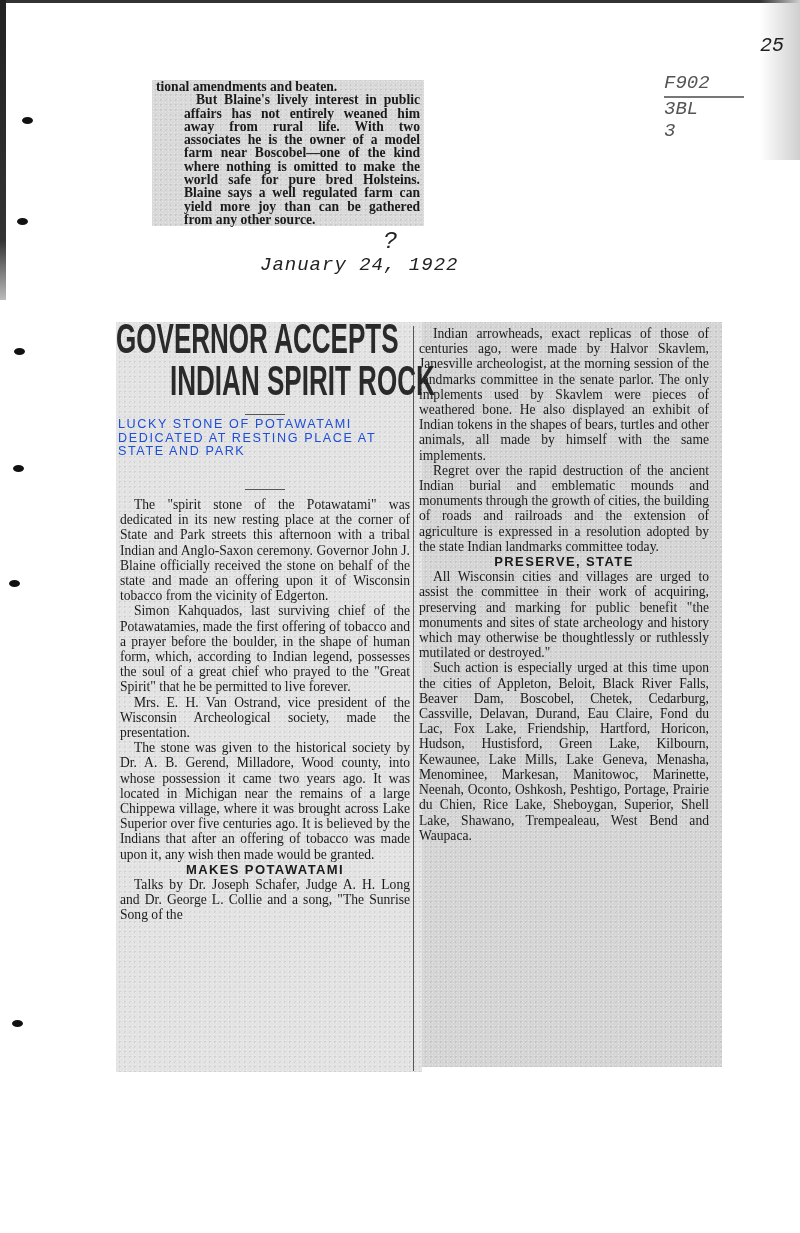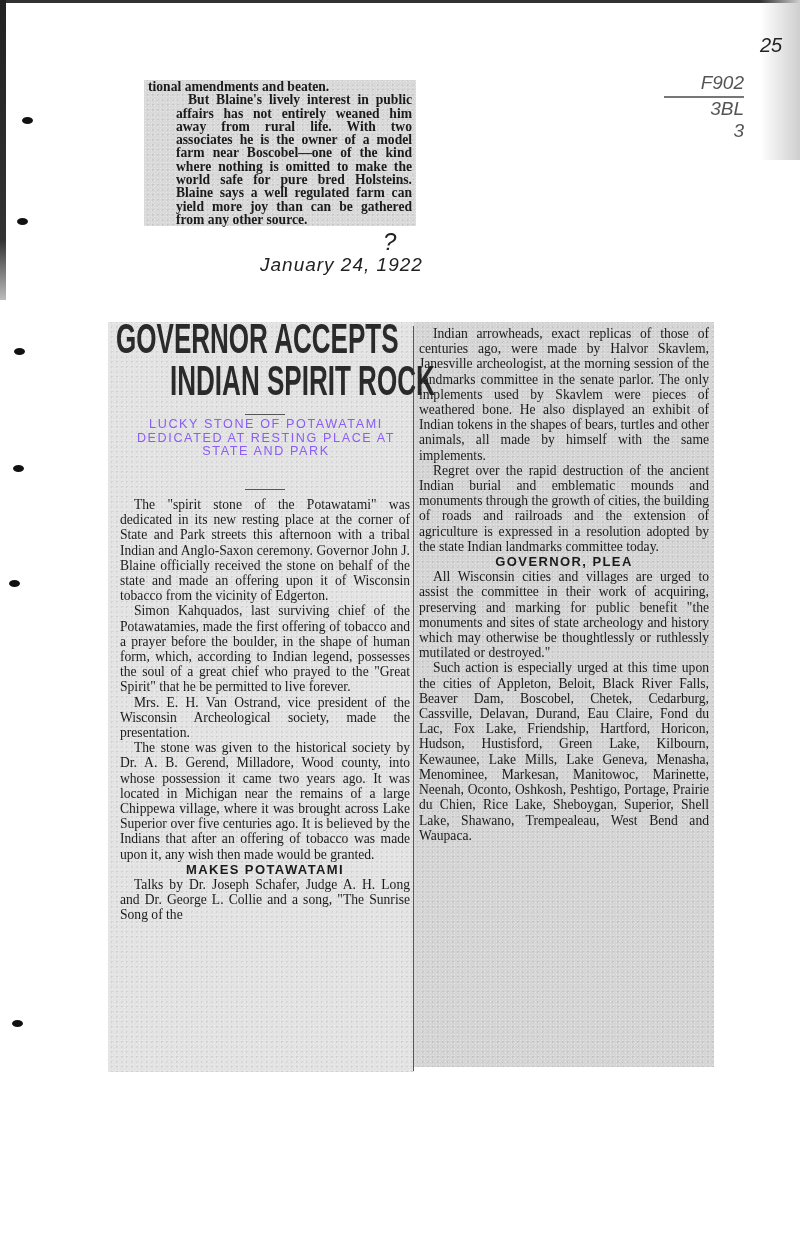--- a/index.html
+++ b/index.html
@@ -19,36 +19,37 @@
     }
     .right-shade {
       position: absolute; right: 0; top: 0; width: 40px; height: 160px;
       background: linear-gradient(to left, #cfcfcf, rgba(255,255,255,0));
     }
     .punch {
       position: absolute; width: 11px; height: 7px; border-radius: 50%;
       background: #111;
     }
     .handwritten {
-      position: absolute; font-family: Liberation Sans, sans-serif; font-style: italic;
+      position: absolute; font-family: Liberation Mono, monospace; font-style: italic;
       color: #222; font-weight: normal;
     }
     .page-num { left: 760px; top: 34px; font-size: 20px; }
-    .call-no { left: 664px; top: 72px; font-size: 19px; color: #555; text-align: right; width: 80px; line-height: 22px; }
+    .call-no { left: 664px; top: 72px; font-size: 19px; color: #555; text-align: left; width: 80px; line-height: 22px; }
     .call-no .line1 { border-bottom: 2px solid #777; padding-bottom: 2px; display: block; }
     .date-note { left: 260px; top: 254px; font-size: 19px; color: #222; letter-spacing: 1px; }
     .date-q { left: 383px; top: 228px; font-size: 24px; }
 
     .clip {
       position: absolute; background: #d9d9d9;
       background-image:
         radial-gradient(rgba(255,255,255,0.35) 1px, transparent 1px),
         radial-gradient(rgba(0,0,0,0.08) 1px, transparent 1px);
       background-size: 3px 3px, 5px 5px;
       background-position: 0 0, 1px 2px;
+      margin-left: 8px;
     }
     .clip-top { left: 144px; top: 80px; width: 272px; height: 146px; }
     .clip-top p {
       margin: 0; font-size: 13.6px; line-height: 13.3px; text-align: justify; padding: 0 4px;
       font-weight: bold;
     }
     .clip-top p.indent { text-indent: 12px; padding-left: 32px; }
 
     .clip-main-left { left: 108px; top: 322px; width: 306px; height: 750px; background-color: #e3e3e3; }
     .clip-main-right { left: 414px; top: 322px; width: 300px; height: 745px; background-color: #d5d5d5; }
@@ -64,23 +65,23 @@
     .col-right { left: 419px; top: 326px; width: 290px; }
 
     .headline {
       position: absolute; font-family: "Liberation Sans", sans-serif; font-weight: bold;
       color: #2a2a2a; transform: scaleX(0.62); transform-origin: left top;
       font-size: 42px; line-height: 42px; letter-spacing: 0px; white-space: nowrap;
     }
     .hl1 { left: 116px; top: 318px; }
     .hl2 { left: 170px; top: 360px; }
     .subhead {
-      position: absolute; left: 118px; top: 418px; width: 296px; text-align: center;
+      position: absolute; left: 118px; top: 418px; width: 296px; 
       font-family: "Liberation Sans", sans-serif; font-size: 12.6px; line-height: 13.6px;
-      letter-spacing: 1.6px; color: #8b5cf6;
+      letter-spacing: 1.6px; color: #1d4ed8;
     }
     .rule-short { position: absolute; height: 1px; background: #555; width: 40px; }
     .crosshead {
       text-align: center; font-family: "Liberation Sans", sans-serif; font-weight: bold;
       font-size: 13px; letter-spacing: 1.4px; margin: 2px 0 0 0; text-indent: 0 !important;
     }
   </style>
 </head>
 <body>
 
@@ -125,16 +126,16 @@
   <p>Simon Kahquados, last surviving chief of the Potawatamies, made the first offering of tobacco and a prayer before the boulder, in the shape of human form, which, according to Indian legend, possesses the soul of a great chief who prayed to the "Great Spirit" that he be permitted to live forever.</p>
   <p>Mrs. E. H. Van Ostrand, vice president of the Wisconsin Archeological society, made the presentation.</p>
   <p>The stone was given to the historical society by Dr. A. B. Gerend, Milladore, Wood county, into whose possession it came two years ago. It was located in Michigan near the remains of a large Chippewa village, where it was brought across Lake Superior over five centuries ago. It is believed by the Indians that after an offering of tobacco was made upon it, any wish then made would be granted.</p>
   <p class="crosshead">MAKES POTAWATAMI</p>
   <p>Talks by Dr. Joseph Schafer, Judge A. H. Long and Dr. George L. Collie and a song, "The Sunrise Song of the</p>
 </div>
 
 <div class="col col-right">
   <p>Indian arrowheads, exact replicas of those of centuries ago, were made by Halvor Skavlem, Janesville archeologist, at the morning session of the landmarks committee in the senate parlor. The only implements used by Skavlem were pieces of weathered bone. He also displayed an exhibit of Indian tokens in the shapes of bears, turtles and other animals, all made by himself with the same implements.</p>
   <p>Regret over the rapid destruction of the ancient Indian burial and emblematic mounds and monuments through the growth of cities, the building of roads and railroads and the extension of agriculture is expressed in a resolution adopted by the state Indian landmarks committee today.</p>
-  <p class="crosshead">GOVERNOR, PLEA</p>
+  <p class="crosshead">PRESERVE, STATE</p>
   <p>All Wisconsin cities and villages are urged to assist the committee in their work of acquiring, preserving and marking for public benefit "the monuments and sites of state archeology and history which may otherwise be thoughtlessly or ruthlessly mutilated or destroyed."</p>
   <p>Such action is especially urged at this time upon the cities of Appleton, Beloit, Black River Falls, Beaver Dam, Boscobel, Chetek, Cedarburg, Cassville, Delavan, Durand, Eau Claire, Fond du Lac, Fox Lake, Friendship, Hartford, Horicon, Hudson, Hustisford, Green Lake, Kilbourn, Kewaunee, Lake Mills, Lake Geneva, Menasha, Menominee, Markesan, Manitowoc, Marinette, Neenah, Oconto, Oshkosh, Peshtigo, Portage, Prairie du Chien, Rice Lake, Sheboygan, Superior, Shell Lake, Shawano, Trempealeau, West Bend and Waupaca.</p>
 </div>
 
 </body></html>

